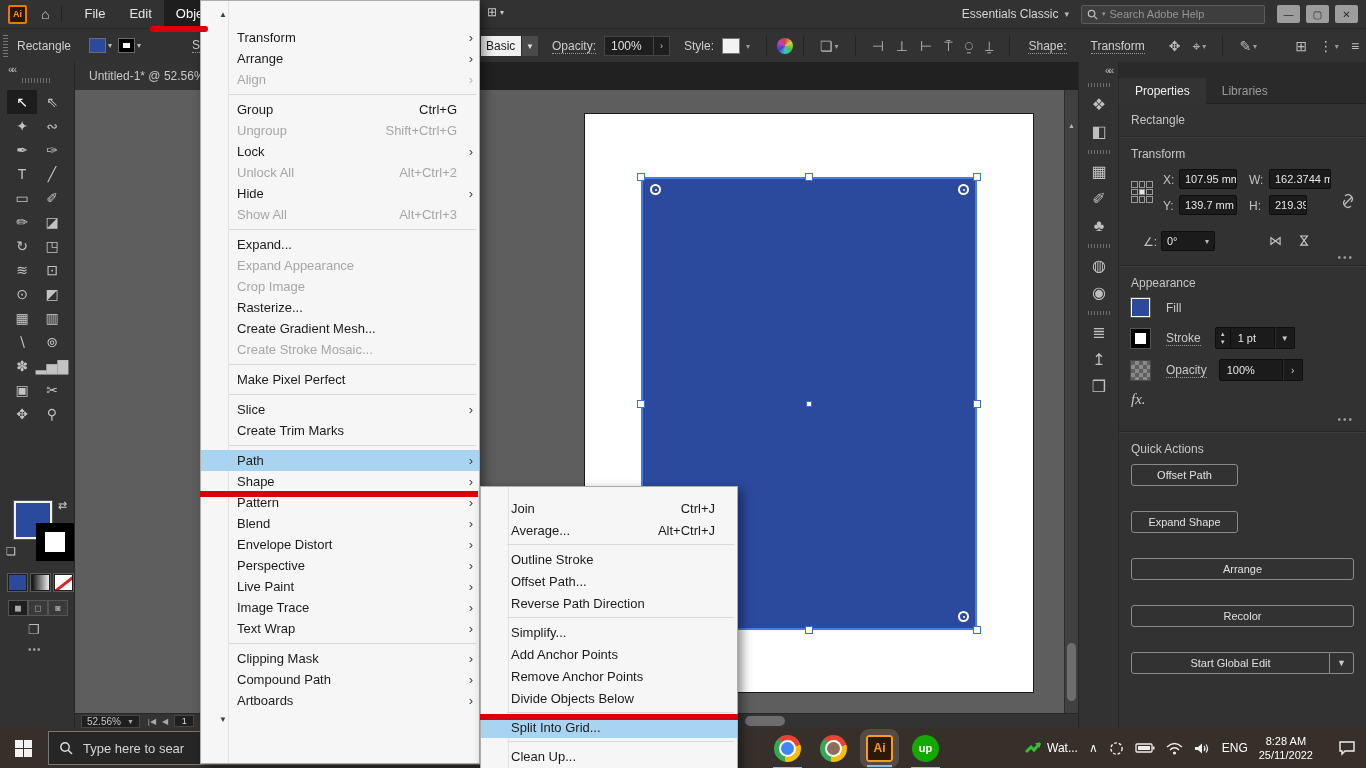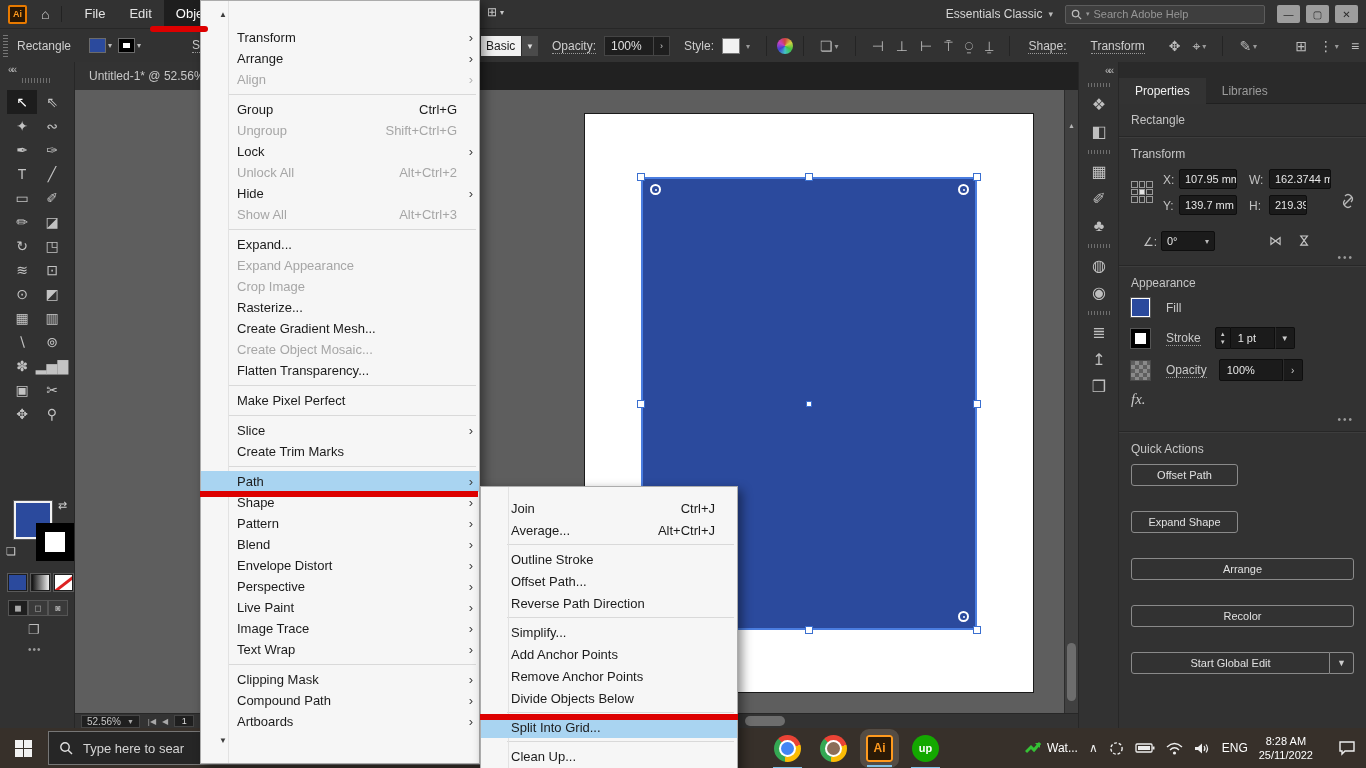--- a/index.html
+++ b/index.html
@@ -11,21 +11,21 @@
 .ai-logo{width:19px;height:19px;margin-left:8px;border:2px solid #e87a00;border-radius:2px;background:#2a1703;color:#ff9a1e;font-size:9px;font-weight:bold;display:flex;align-items:center;justify-content:center;}
 .home-icon{color:#d2d2d2;font-size:14px;margin:0 12px 0 14px;}
 .tb-sep{width:1px;height:16px;background:#222;margin-right:10px;}
 .menubar{display:flex;height:28px;}
 .menubar .mitem{padding:0 12px;line-height:28px;font-size:13px;color:#e3e3e3;}
 .menubar .mitem.active{background:#1e1e1e;color:#fff;}
 .arrange-docs{position:absolute;left:487px;top:5px;color:#c9c9c9;font-size:12px;display:flex;gap:3px;align-items:center;}
 .tb-right{margin-left:auto;display:flex;align-items:center;gap:12px;padding-right:8px;}
 .workspace{display:flex;align-items:center;gap:6px;color:#d6d6d6;font-size:12px;}
 .workspace .chev{font-size:9px;color:#bbb;}
-.help-search{width:200px;height:19px;background:#3e3e3e;border:1px solid #5c5c5c;border-radius:2px;display:flex;align-items:center;padding:0 5px;gap:4px;}
+.help-search{width:184px;height:19px;background:#3e3e3e;border:1px solid #5c5c5c;border-radius:2px;display:flex;align-items:center;padding:0 5px;gap:4px;}
 .help-search .ph{color:#969696;font-size:11px;white-space:nowrap;overflow:hidden;}
 .winbtns{display:flex;gap:6px;}
 .winbtn{width:23px;height:18px;background:#9d9d9d;border-radius:2px;color:#2b2b2b;font-size:10px;display:flex;align-items:center;justify-content:center;}
 
 
 .controlbar{position:relative;height:34px;background:#323232;border-top:1px solid #272727;display:flex;align-items:center;z-index:4;font-size:12px;color:#cecece;}
 .grip{width:5px;height:22px;margin-left:3px;background:repeating-linear-gradient(#777 0 1px,transparent 1px 3px);}
 .cb-doclabel{margin-left:9px;width:66px;}
 .swatchbtn{display:flex;align-items:center;margin-left:6px;gap:2px;}
 .swatchbtn .chev{font-size:8px;color:#bbb;}
@@ -746,26 +746,21 @@
           <span class="lbl">Rasterize...</span>
           <span class="sc"></span>
           <span class="ar" style="visibility: hidden;">›</span>
         </div>
         <div class="row">
           <span class="lbl">Create Gradient Mesh...</span>
           <span class="sc"></span>
           <span class="ar" style="visibility: hidden;">›</span>
         </div>
         <div class="row disabled">
-          <span class="lbl">Create Object Mosaic...</span>
-          <span class="sc"></span>
-          <span class="ar" style="visibility: hidden;">›</span>
-        </div>
-        <div class="row">
-          <span class="lbl">Flatten Transparency...</span>
+          <span class="lbl">Create Stroke Mosaic...</span>
           <span class="sc"></span>
           <span class="ar" style="visibility: hidden;">›</span>
         </div>
         <div class="msep"></div>
         <div class="row">
           <span class="lbl">Make Pixel Perfect</span>
           <span class="sc"></span>
           <span class="ar" style="visibility: hidden;">›</span>
         </div>
         <div class="msep"></div>

